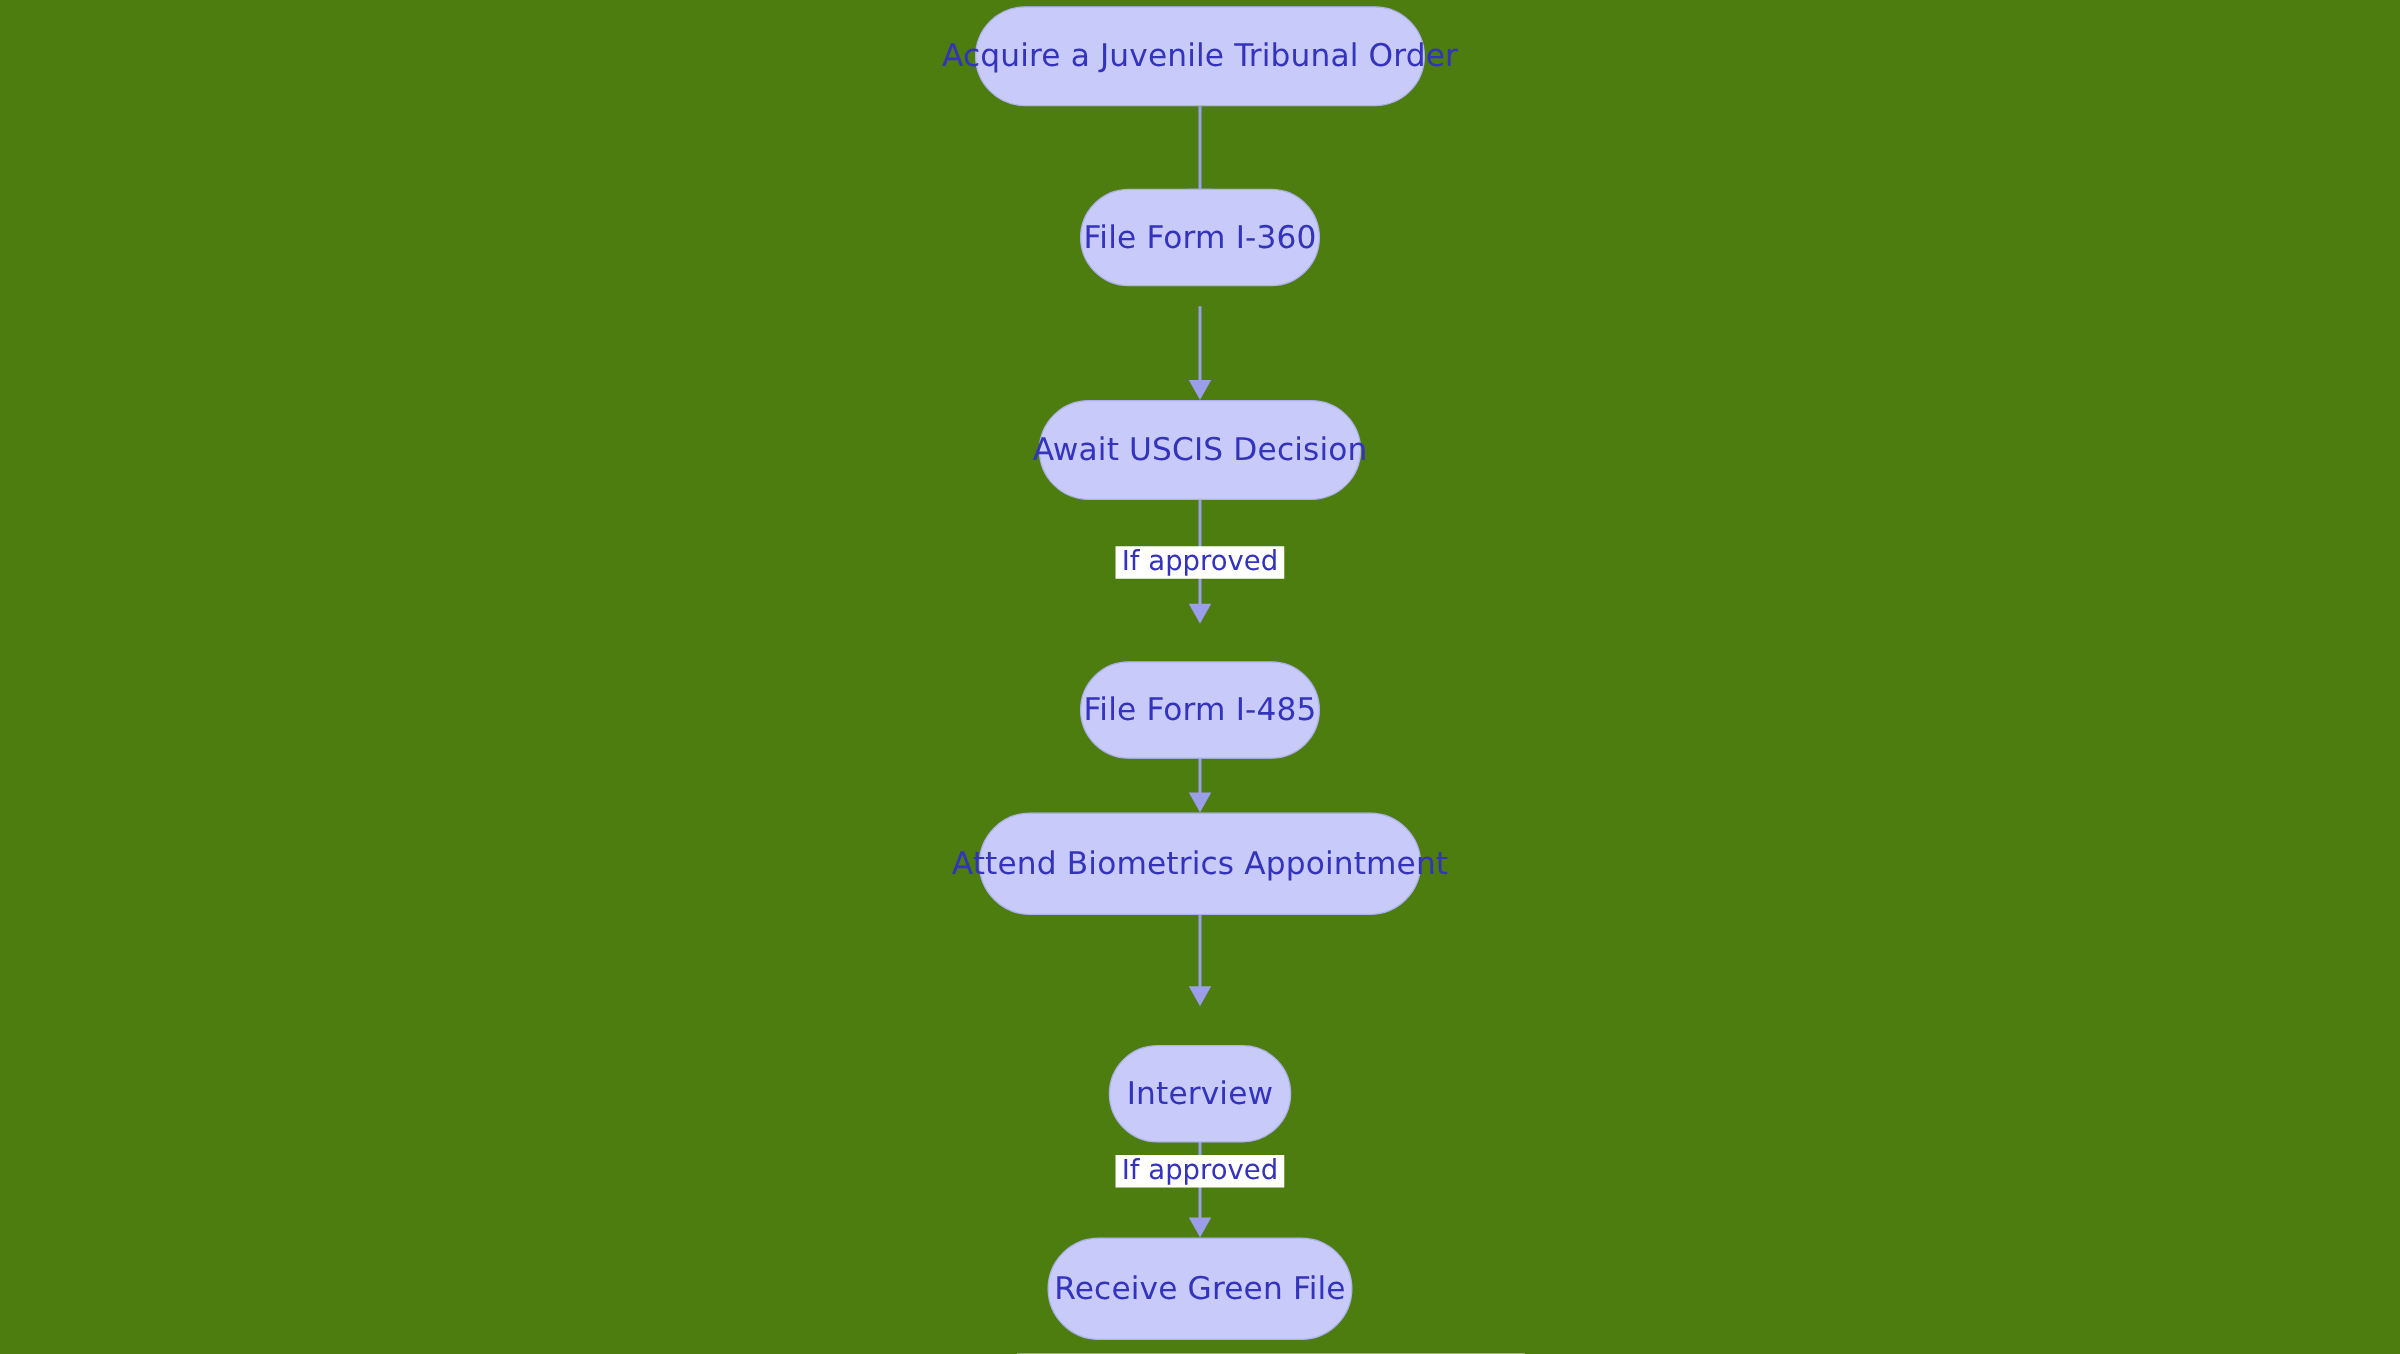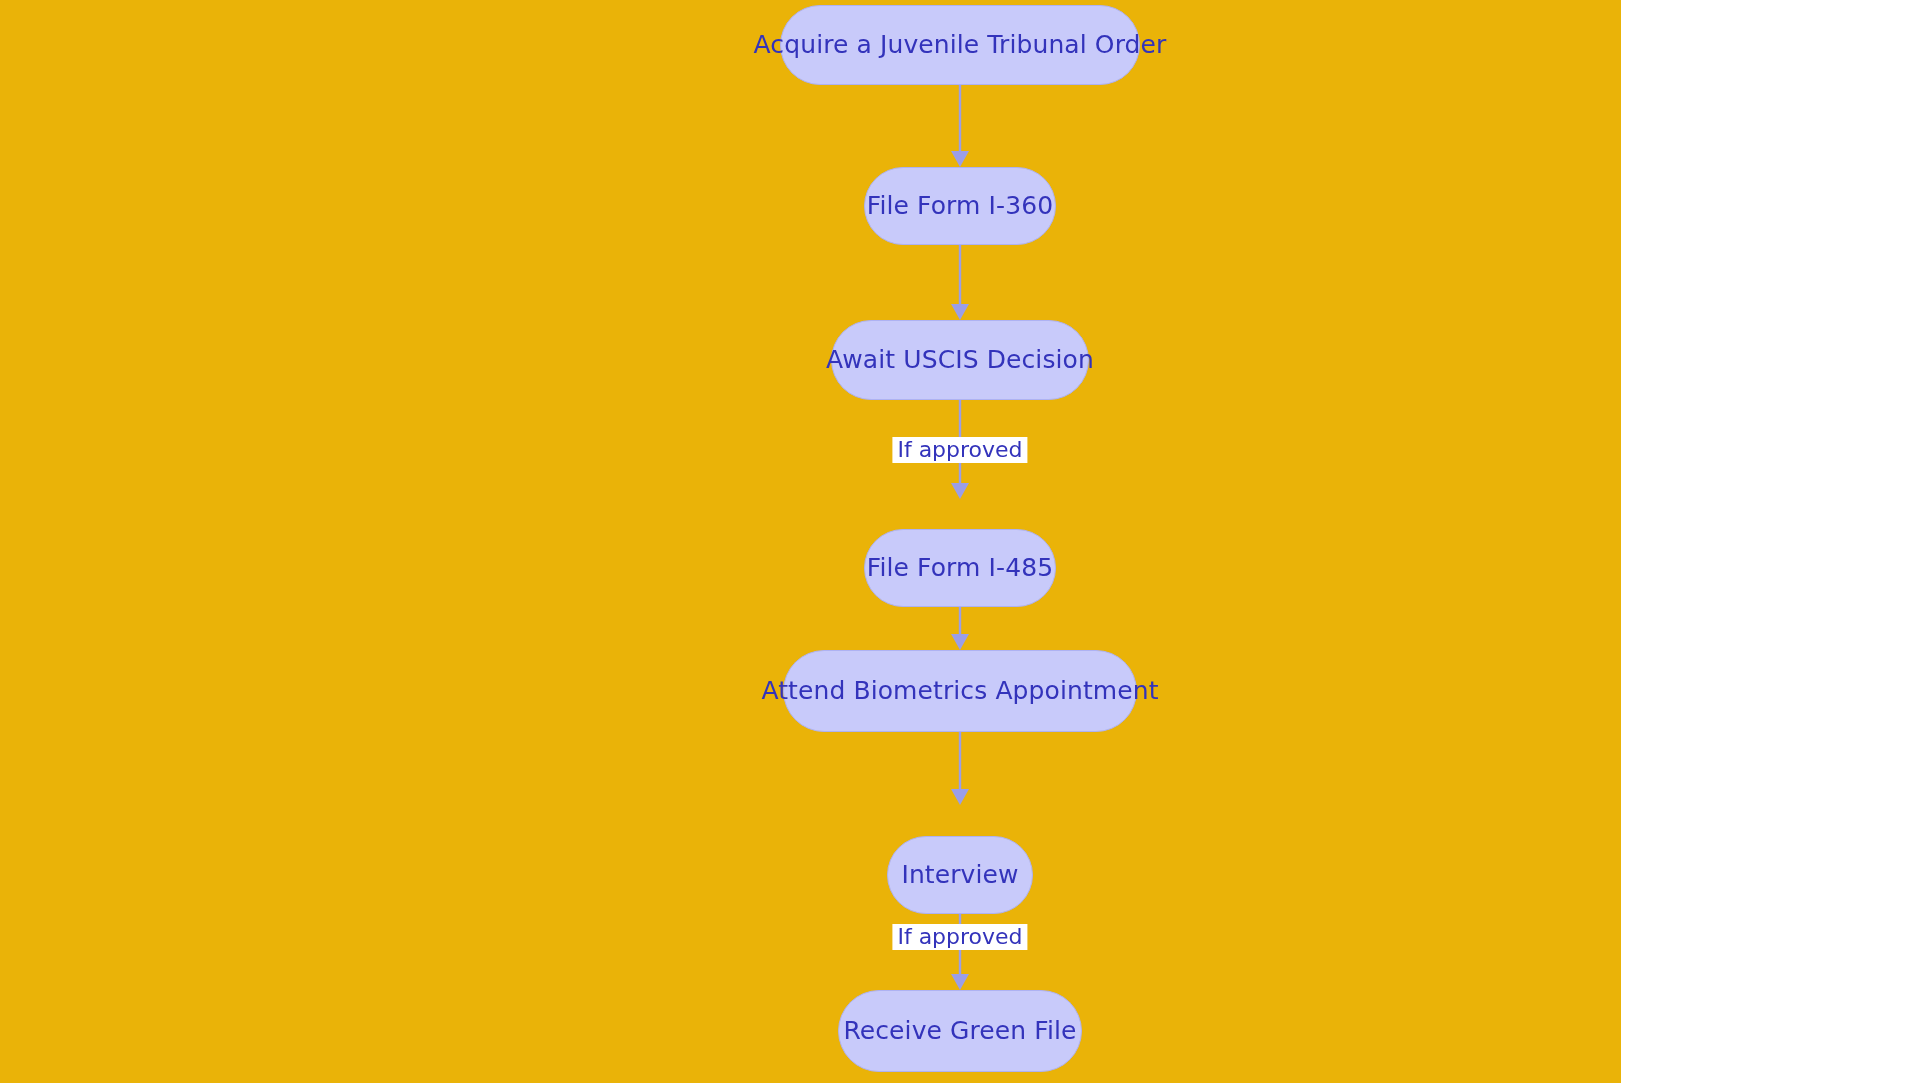--- a/index.html
+++ b/index.html
@@ -5,23 +5,23 @@
   html, body {
     margin: 0;
     padding: 0;
     background: #FFFFFF;
   }
   body {
     font-family: "DejaVu Sans", "Liberation Sans", sans-serif;
   }
   #canvas {
     position: relative;
-    width: 1621px;
+    width: 1920px;
     height: 1083px;
-    background: #eab308;
+    background: #4d7c0f;
     overflow: hidden;
   }
   #edge-layer {
     position: absolute;
     left: 0;
     top: 0;
     width: 1920px;
     height: 1083px;
     pointer-events: none;
   }
@@ -72,21 +72,21 @@
       <line x1="960" y1="732" x2="960" y2="790" stroke="#9B9EE8" stroke-width="2.4"></line>
       <polygon points="951,789 969,789 960,805" fill="#9B9EE8"></polygon>
       <line x1="960" y1="883" x2="960" y2="975" stroke="#9B9EE8" stroke-width="2.4"></line>
       <polygon points="951,974 969,974 960,990" fill="#9B9EE8"></polygon>
     </svg>
 
   <div id="node-layer">
       <div class="node" style="left: 780px; top: 5px; width: 360px; height: 80px; background: rgb(200, 202, 250); border-color: rgb(174, 178, 242); color: rgb(51, 51, 187);">
         <span>Acquire a Juvenile Tribunal Order</span>
       </div>
-      <div class="node" style="left: 864px; top: 167px; width: 192px; height: 78px; background: rgb(200, 202, 250); border-color: rgb(174, 178, 242); color: rgb(51, 51, 187);">
+      <div class="node" style="left: 864px; top: 151px; width: 192px; height: 78px; background: rgb(200, 202, 250); border-color: rgb(174, 178, 242); color: rgb(51, 51, 187);">
         <span>File Form I-360</span>
       </div>
       <div class="node" style="left: 831px; top: 320px; width: 258px; height: 80px; background: rgb(200, 202, 250); border-color: rgb(174, 178, 242); color: rgb(51, 51, 187);">
         <span>Await USCIS Decision</span>
       </div>
       <div class="node" style="left: 864px; top: 499px; width: 192px; height: 78px; background: rgb(200, 202, 250); border-color: rgb(174, 178, 242); color: rgb(51, 51, 187); margin-top: 30px;">
         <span>File Form I-485</span>
       </div>
       <div class="node" style="left: 783px; top: 650px; width: 354px; height: 82px; background: rgb(200, 202, 250); border-color: rgb(174, 178, 242); color: rgb(51, 51, 187);">
         <span>Attend Biometrics Appointment</span>

